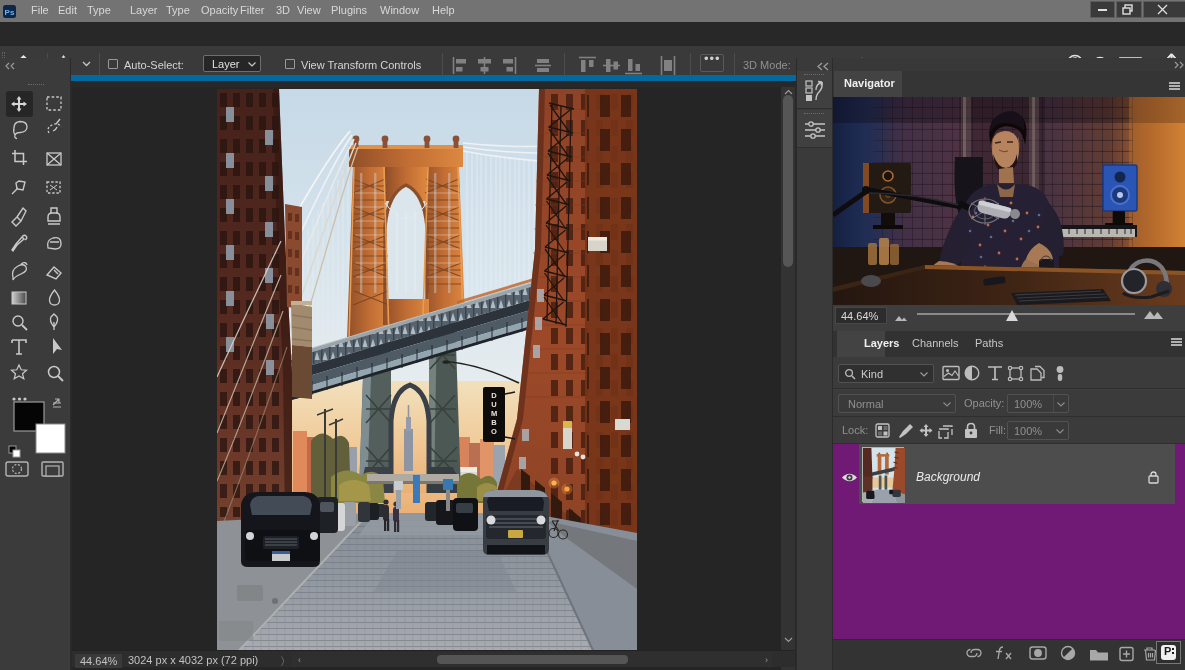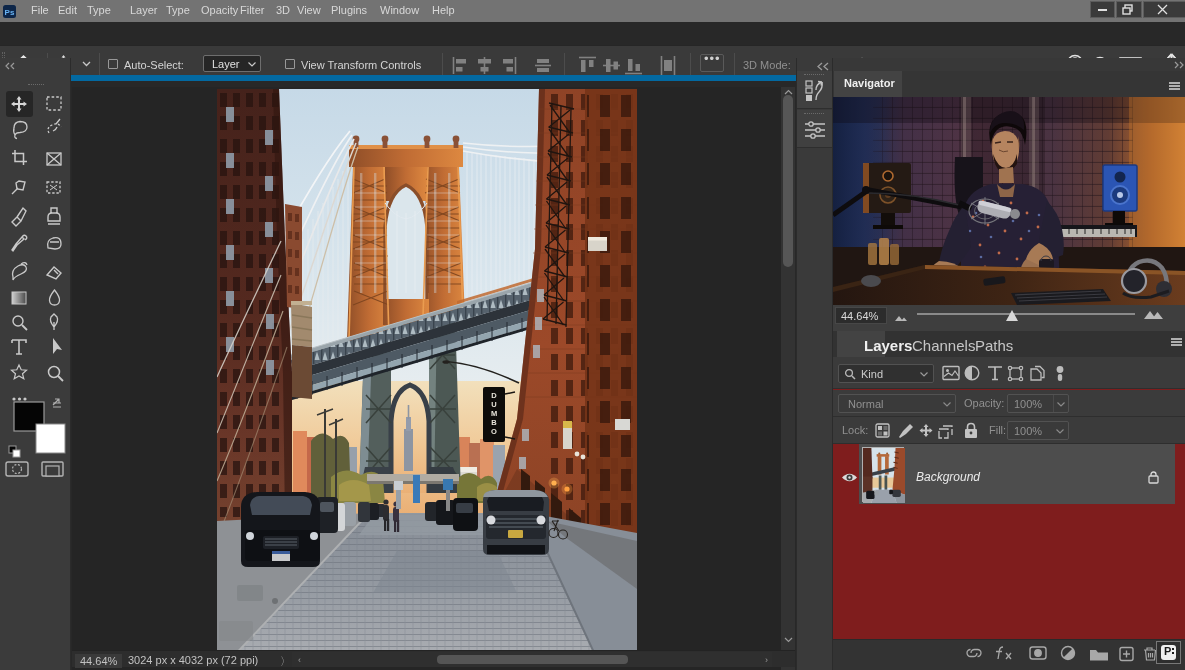--- a/index.html
+++ b/index.html
@@ -18,22 +18,22 @@
   
   #toolbar { position:absolute; left:0; top:58px; width:71px; height:612px; background:#3b3b3b; border-right:1px solid #2b2b2b; }
   
   #tabbar { position:absolute; left:72px; top:58px; width:723px; height:29px; background:#2c2c2c; }
   #tab { position:absolute; left:4px; top:2px; width:227px; height:27px; background:#3e3e3e; color:#e4e4e4; font-size:11px; font-weight:bold; line-height:27px; padding-left:10px; }
   #canvas { position:absolute; left:72px; top:87px; width:723px; height:583px; background:#252525; overflow:hidden; }
   #statusbar { position:absolute; left:72px; top:650px; width:723px; height:17px; background:#2d2d2d; border-top:1px solid #232323; }
   #statusbar span { position:absolute; top:3px; font-size:11px; color:#c2c2c2; }
   
   #dockstrip { position:absolute; left:796px; top:58px; width:36px; height:612px; background:#3a3a3a; border-left:1px solid #2b2b2b; }
-  #panel { position:absolute; left:832px; top:58px; width:353px; height:612px; background:#7f1d1d; border-left:1px solid #2b2b2b; }
-  .ptab { position:absolute; font-size:15px;padding-left:20px; }
+  #panel { position:absolute; left:832px; top:58px; width:353px; height:612px; background:#701a75; border-left:1px solid #2b2b2b; }
+  .ptab { position:absolute; font-size:11px;padding-left:20px; }
   .ddbox { position:absolute; border:1px solid #525252; border-radius:2px; background:#3a3a3a; color:#909090; font-size:11px; }
   .grey { color:#909090; }
 </style>
 </head>
 <body>
 <div id="root">
 
   <div id="menubar">
     <svg class="abs" style="left:3px;top:5px" width="13" height="13" viewBox="0 0 13 13">
         <rect width="13" height="13" rx="2.5" fill="#0d2649"></rect>

